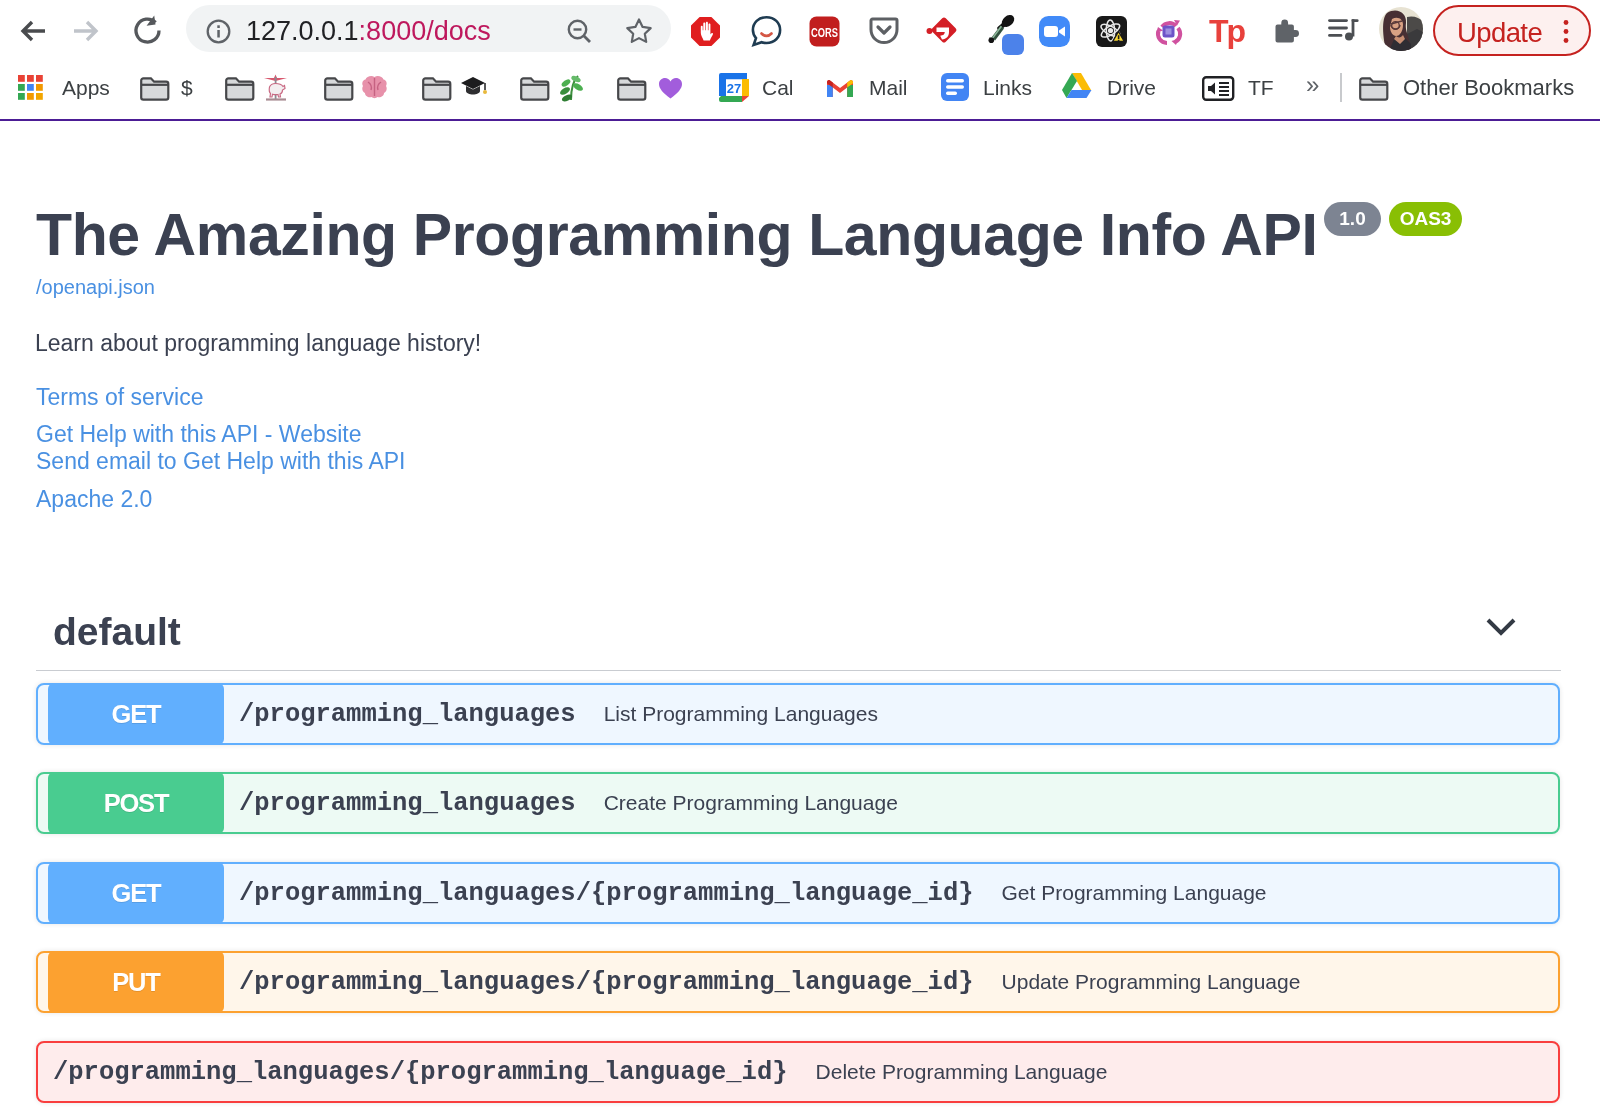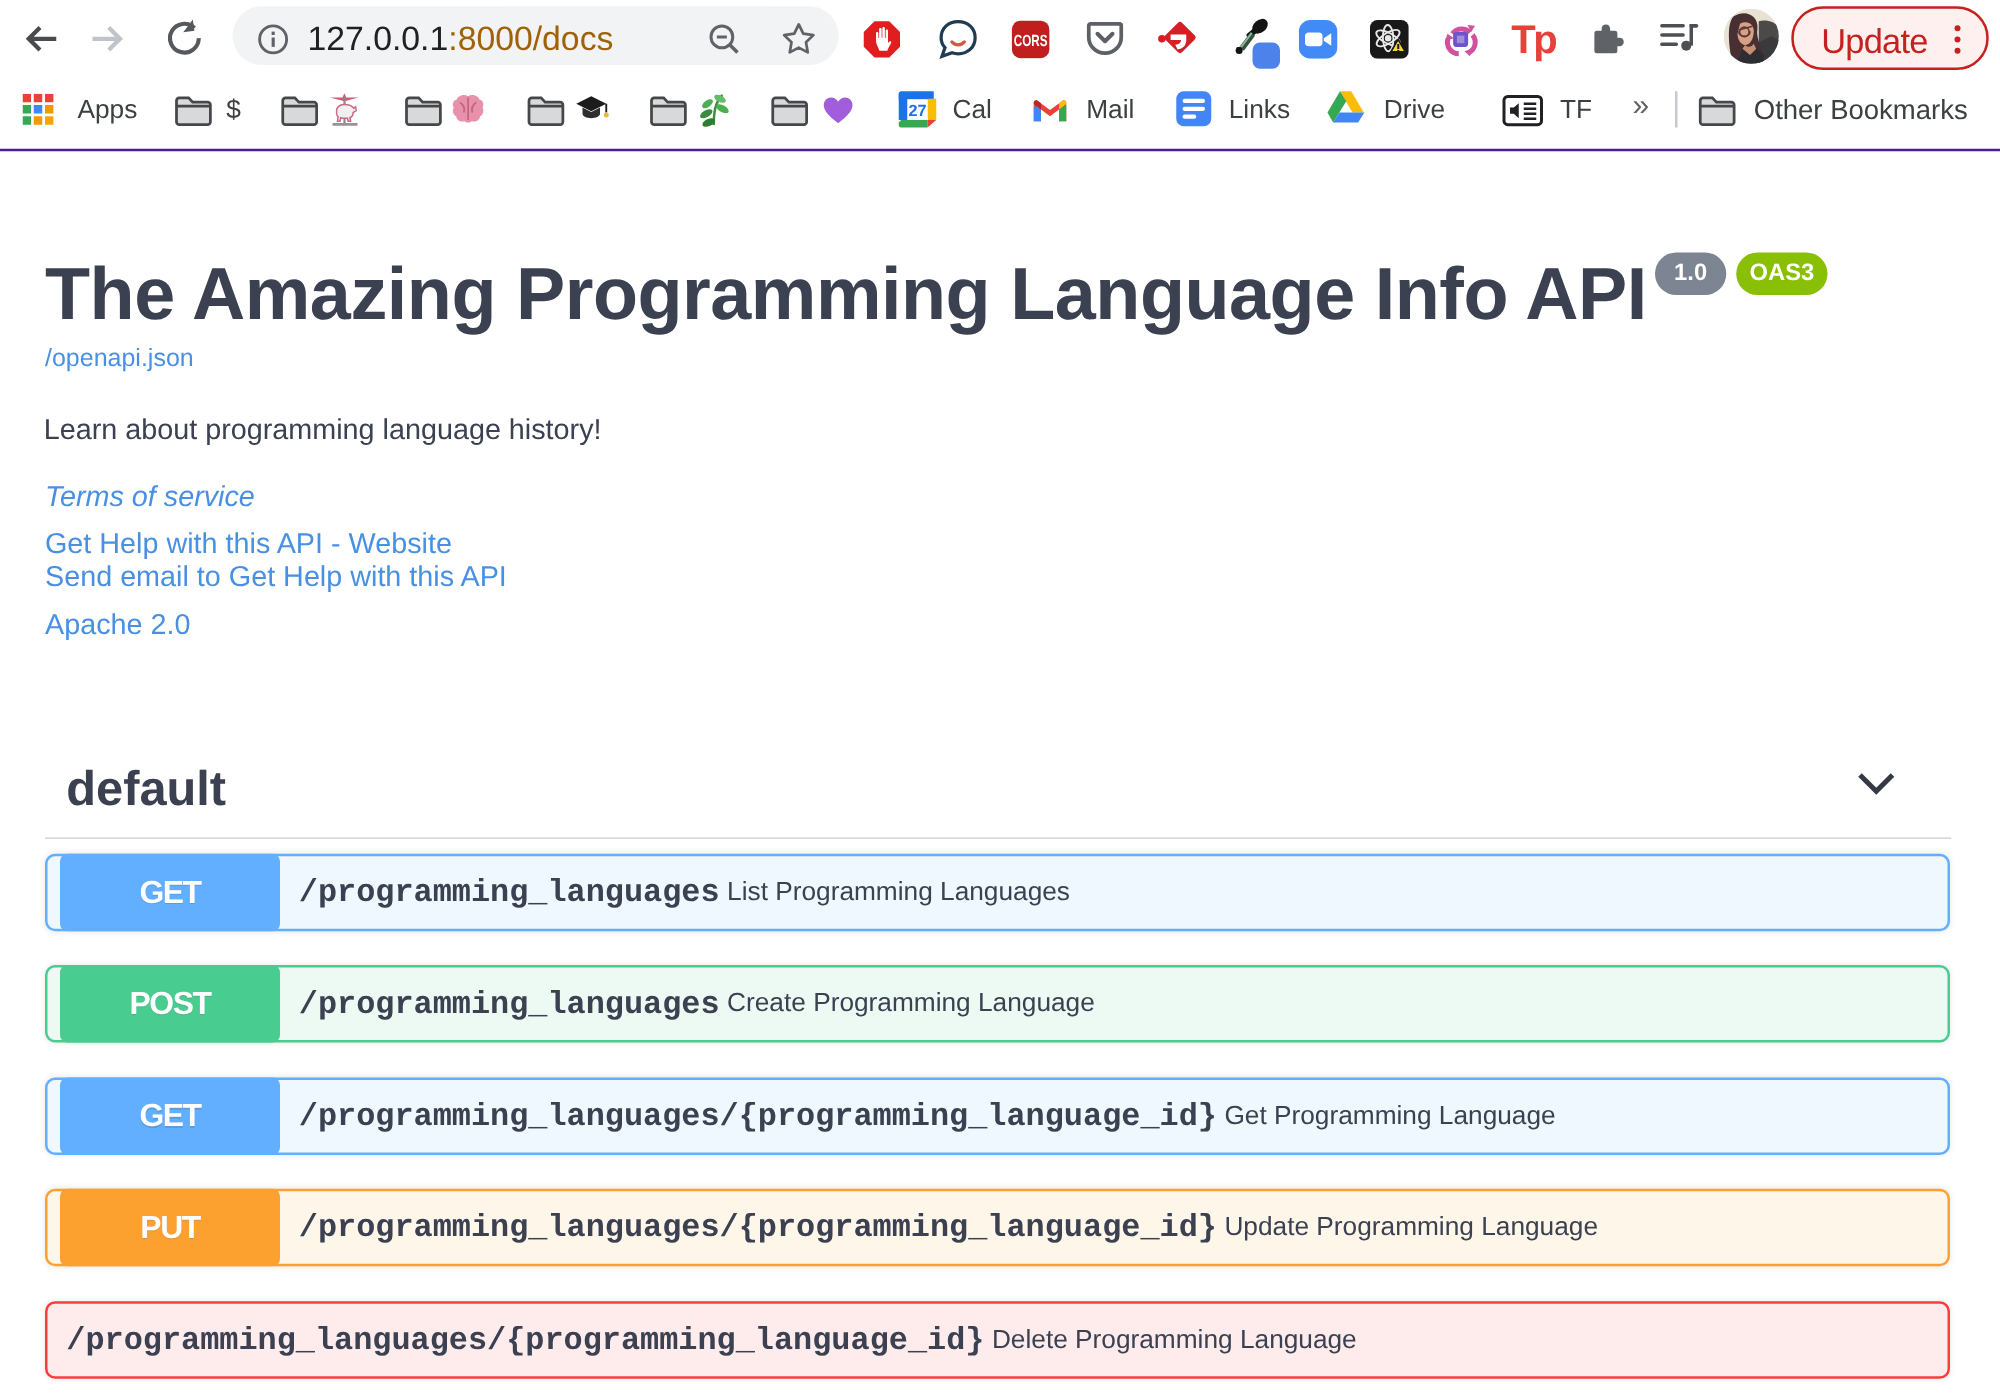--- a/index.html
+++ b/index.html
@@ -3,42 +3,42 @@
 <meta charset="utf-8">
 <style>
 * { margin:0; padding:0; box-sizing:border-box; }
 html,body { width:1600px; height:1119px; background:#fff; font-family:"Liberation Sans",sans-serif; overflow:hidden; }
 .abs { position:absolute; }
 
 #toolbar { position:absolute; left:0; top:0; width:1600px; height:63px; background:#fff; }
 #bmbar { position:absolute; left:0; top:63px; width:1600px; height:58px; background:#fff; border-bottom:2px solid #4c1d95; }
 #urlpill { position:absolute; left:186px; top:5px; width:485px; height:47px; border-radius:24px; background:#f1f3f4; }
 #urltext { position:absolute; left:246px; top:18px; font-size:27px; line-height:27px; color:#202124; white-space:nowrap; }
-#urltext .gray { color:#a16207; }
+#urltext .gray { color:#be185d; }
 #updatepill { position:absolute; left:1433px; top:5px; width:158px; height:51px; border-radius:26px; background:#fdf0ef; border:2.5px solid #c5221f; }
 #updatetext { position:absolute; left:1457px; top:19px; font-size:27.5px; line-height:27.5px; letter-spacing:-0.6px; color:#c5221f; }
 .bmlabel { position:absolute; top:14px; font-size:21px; line-height:21px; color:#3c4043; white-space:nowrap; }
 
 #title { position:absolute; left:36px; top:206px; font-size:59px; line-height:59px; font-weight:bold; color:#3b4151; letter-spacing:-0.38px; white-space:nowrap; }
 .badge { position:absolute; top:202px; height:34px; border-radius:17px; color:#fff; font-weight:bold; font-size:19px; text-align:center; line-height:34px; }
 #badge10 { left:1324px; width:57px; background:#7d8492; }
 #badgeoas { left:1389px; width:73px; background:#89bf04; }
 .link { color:#4990e2; text-decoration:none; }
 #openapi { position:absolute; left:36px; top:277px; font-size:20px; line-height:20px; }
 #desc1 { position:absolute; left:35px; top:333px; font-size:23px; line-height:21px; color:#3b4151; }
-#terms { position:absolute; left:36px; top:387px; font-size:23px; line-height:21px;font-style:italic; }
+#terms { position:absolute; left:36px; top:387px; font-size:23px; line-height:21px; }
 #help1 { position:absolute; left:36px; top:424px; font-size:23px; line-height:21px; }
 #help2 { position:absolute; left:36px; top:451px; font-size:23px; line-height:21px; }
 #apache { position:absolute; left:36px; top:489px; font-size:23px; line-height:21px; }
 #deftitle { position:absolute; left:53px; top:612px; font-size:39px; line-height:40px; font-weight:bold; color:#3b4151; }
 #defdiv { position:absolute; left:36px; top:670px; width:1525px; height:1px; background:#c9ccd1; }
 .opblock { position:absolute; left:36px; width:1524px; height:62px; border-radius:8px; border:2px solid; display:flex; align-items:center; box-shadow:0 0 5px rgba(0,0,0,0.10); }
 .opblock .method { width:176px; height:62px; margin-left:10px; border-radius:6px; color:#fff; font-weight:bold; font-size:25.5px; letter-spacing:-1.2px; display:flex; align-items:center; justify-content:center; flex:none; text-shadow:0 1px 0 rgba(0,0,0,0.1); }
 .opblock .path { margin-left:15px; font-family:"Liberation Mono",monospace; font-weight:bold; font-size:25.5px; color:#3b4151; white-space:nowrap; }
-.opblock .odesc { margin-left:6px; font-size:21px; color:#3b4151; white-space:nowrap; }
+.opblock .odesc { margin-left:28px; font-size:21px; color:#3b4151; white-space:nowrap; }
 .op-get { border-color:#61affe; background:#eff7ff; }
 .op-get .method { background:#61affe; }
 .op-post { border-color:#49cc90; background:#edfaf4; }
 .op-post .method { background:#49cc90; }
 .op-put { border-color:#fca130; background:#fff6ea; }
 .op-put .method { background:#fca130; }
 .op-del { border-color:#f93e3e; background:#feecec; }
 .op-del .method { background:#f93e3e; }
 </style>
 </head>

